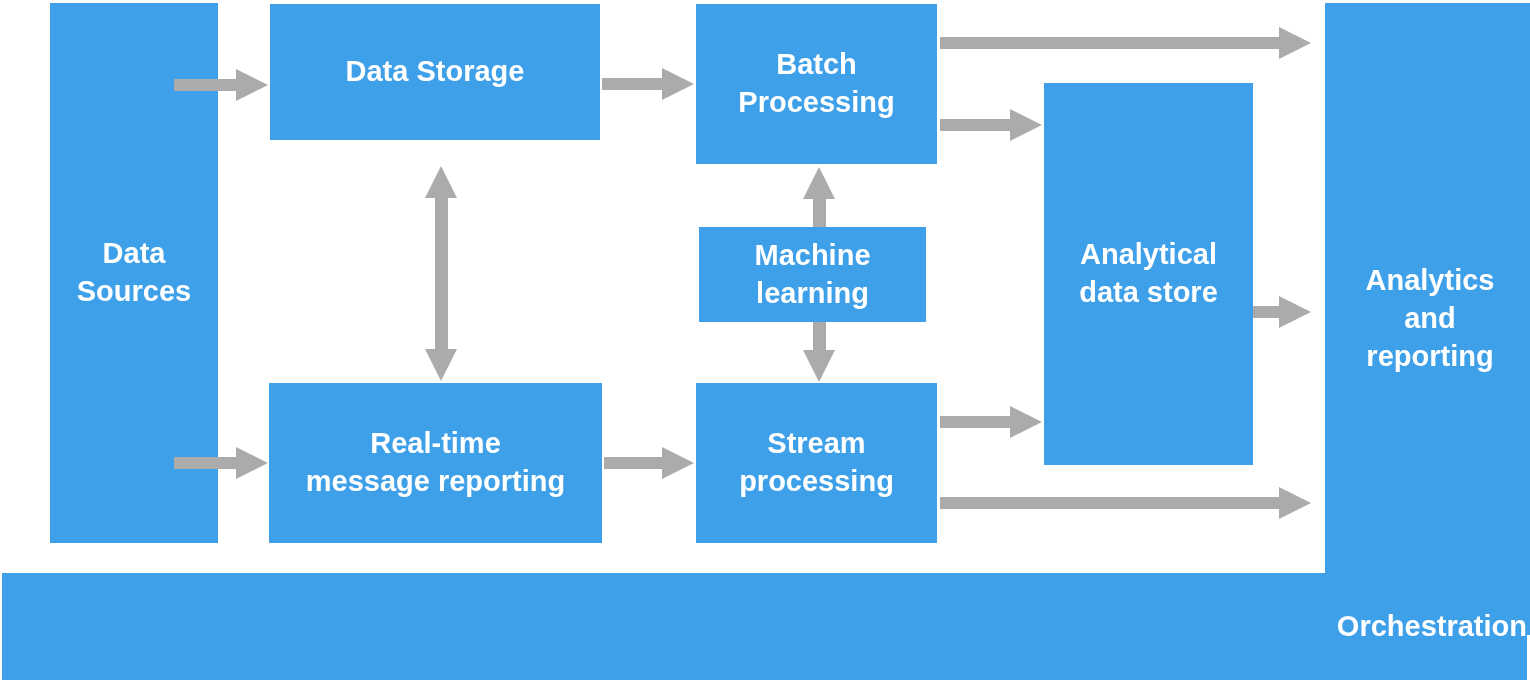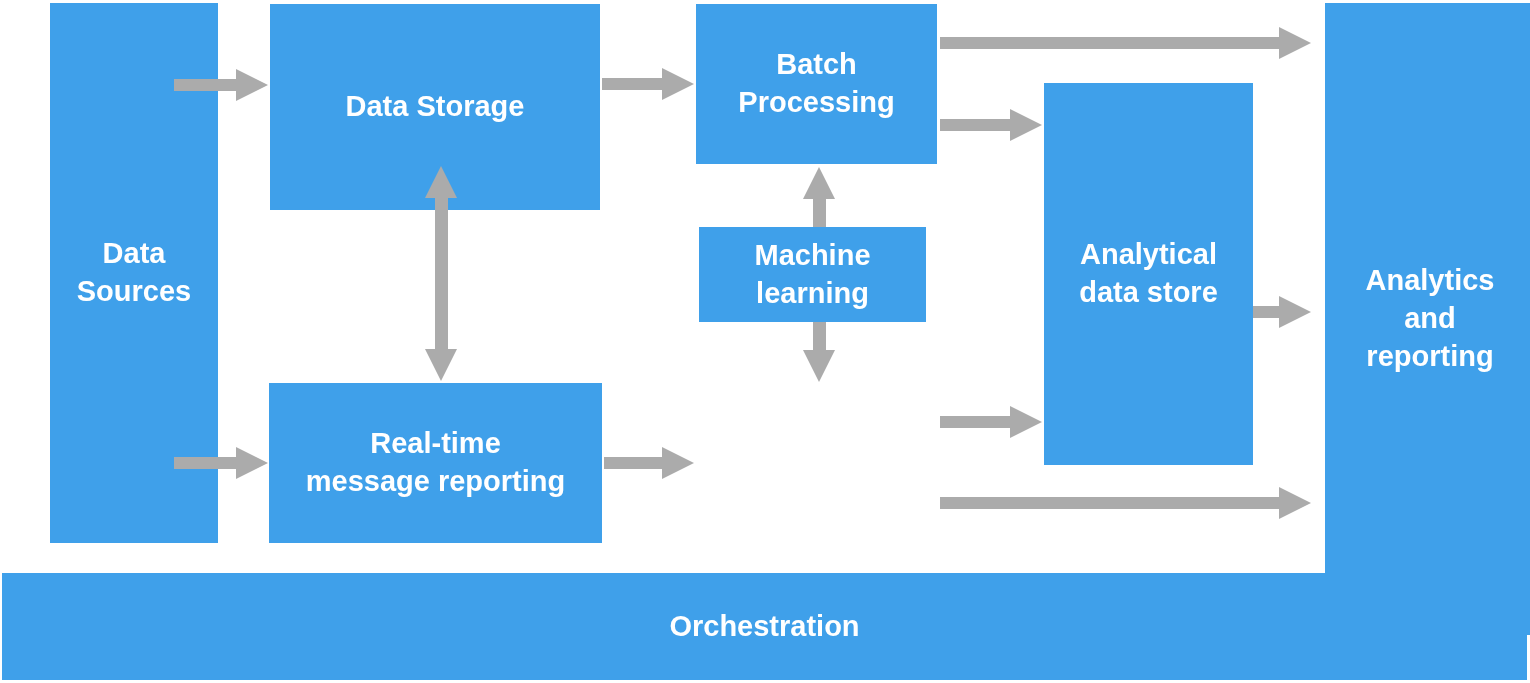--- a/index.html
+++ b/index.html
@@ -22,28 +22,28 @@
     text-align:center;
     color:var(--text);
     font-weight:bold;
     font-size:29px;
     line-height:1.31;
   }
   .node .label{white-space:pre-line;}
 
   
   #n-data-sources{left:2px;top:3px;width:168px;height:540px;margin-left:48px;}
-  #n-data-storage{left:270px;top:4px;width:330px;height:206px;}
+  #n-data-storage{left:270px;top:4px;width:330px;height:136px;}
   #n-batch-processing{left:696px;top:4px;width:241px;height:160px;justify-content:center;}
   #n-machine-learning{left:699px;top:227px;width:227px;height:95px;}
   #n-real-time{left:269px;top:383px;width:333px;height:160px;}
   #n-stream-processing{left:696px;top:383px;width:241px;height:160px;}
   #n-analytical-data-store{left:1044px;top:83px;width:209px;height:382px;}
   #n-analytics-reporting{left:1313px;top:3px;width:210px;height:632px;margin-left:12px;}
-  #n-orchestration{left:2px;top:573px;width:1525px;height:107px;}
+  #n-orchestration{left:2px;top:573px;width:1525px;height:107px;justify-content:flex-end;}
 
   
   .ah{position:absolute;height:12px;background:var(--gray);}
   .ah::after{
     content:"";position:absolute;left:100%;top:-10px;width:0;height:0;
     border-left:32px solid var(--gray);
     border-top:16px solid transparent;
     border-bottom:16px solid transparent;
   }
   #a-ds-storage{left:174px;top:79px;width:62px;}
@@ -91,20 +91,24 @@
 Processing</span>
   </div>
   <div class="node" id="n-machine-learning">
     <span class="label">Machine
 learning</span>
   </div>
   <div class="node" id="n-real-time">
     <span class="label">Real-time
 message reporting</span>
   </div>
+  <div class="node" id="n-stream-processing">
+    <span class="label">Stream
+processing</span>
+  </div>
   <div class="node" id="n-analytical-data-store">
     <span class="label">Analytical
 data store</span>
   </div>
   <div class="node" id="n-analytics-reporting">
     <span class="label">Analytics
 and
 reporting</span>
   </div>
   <div class="node" id="n-orchestration">

